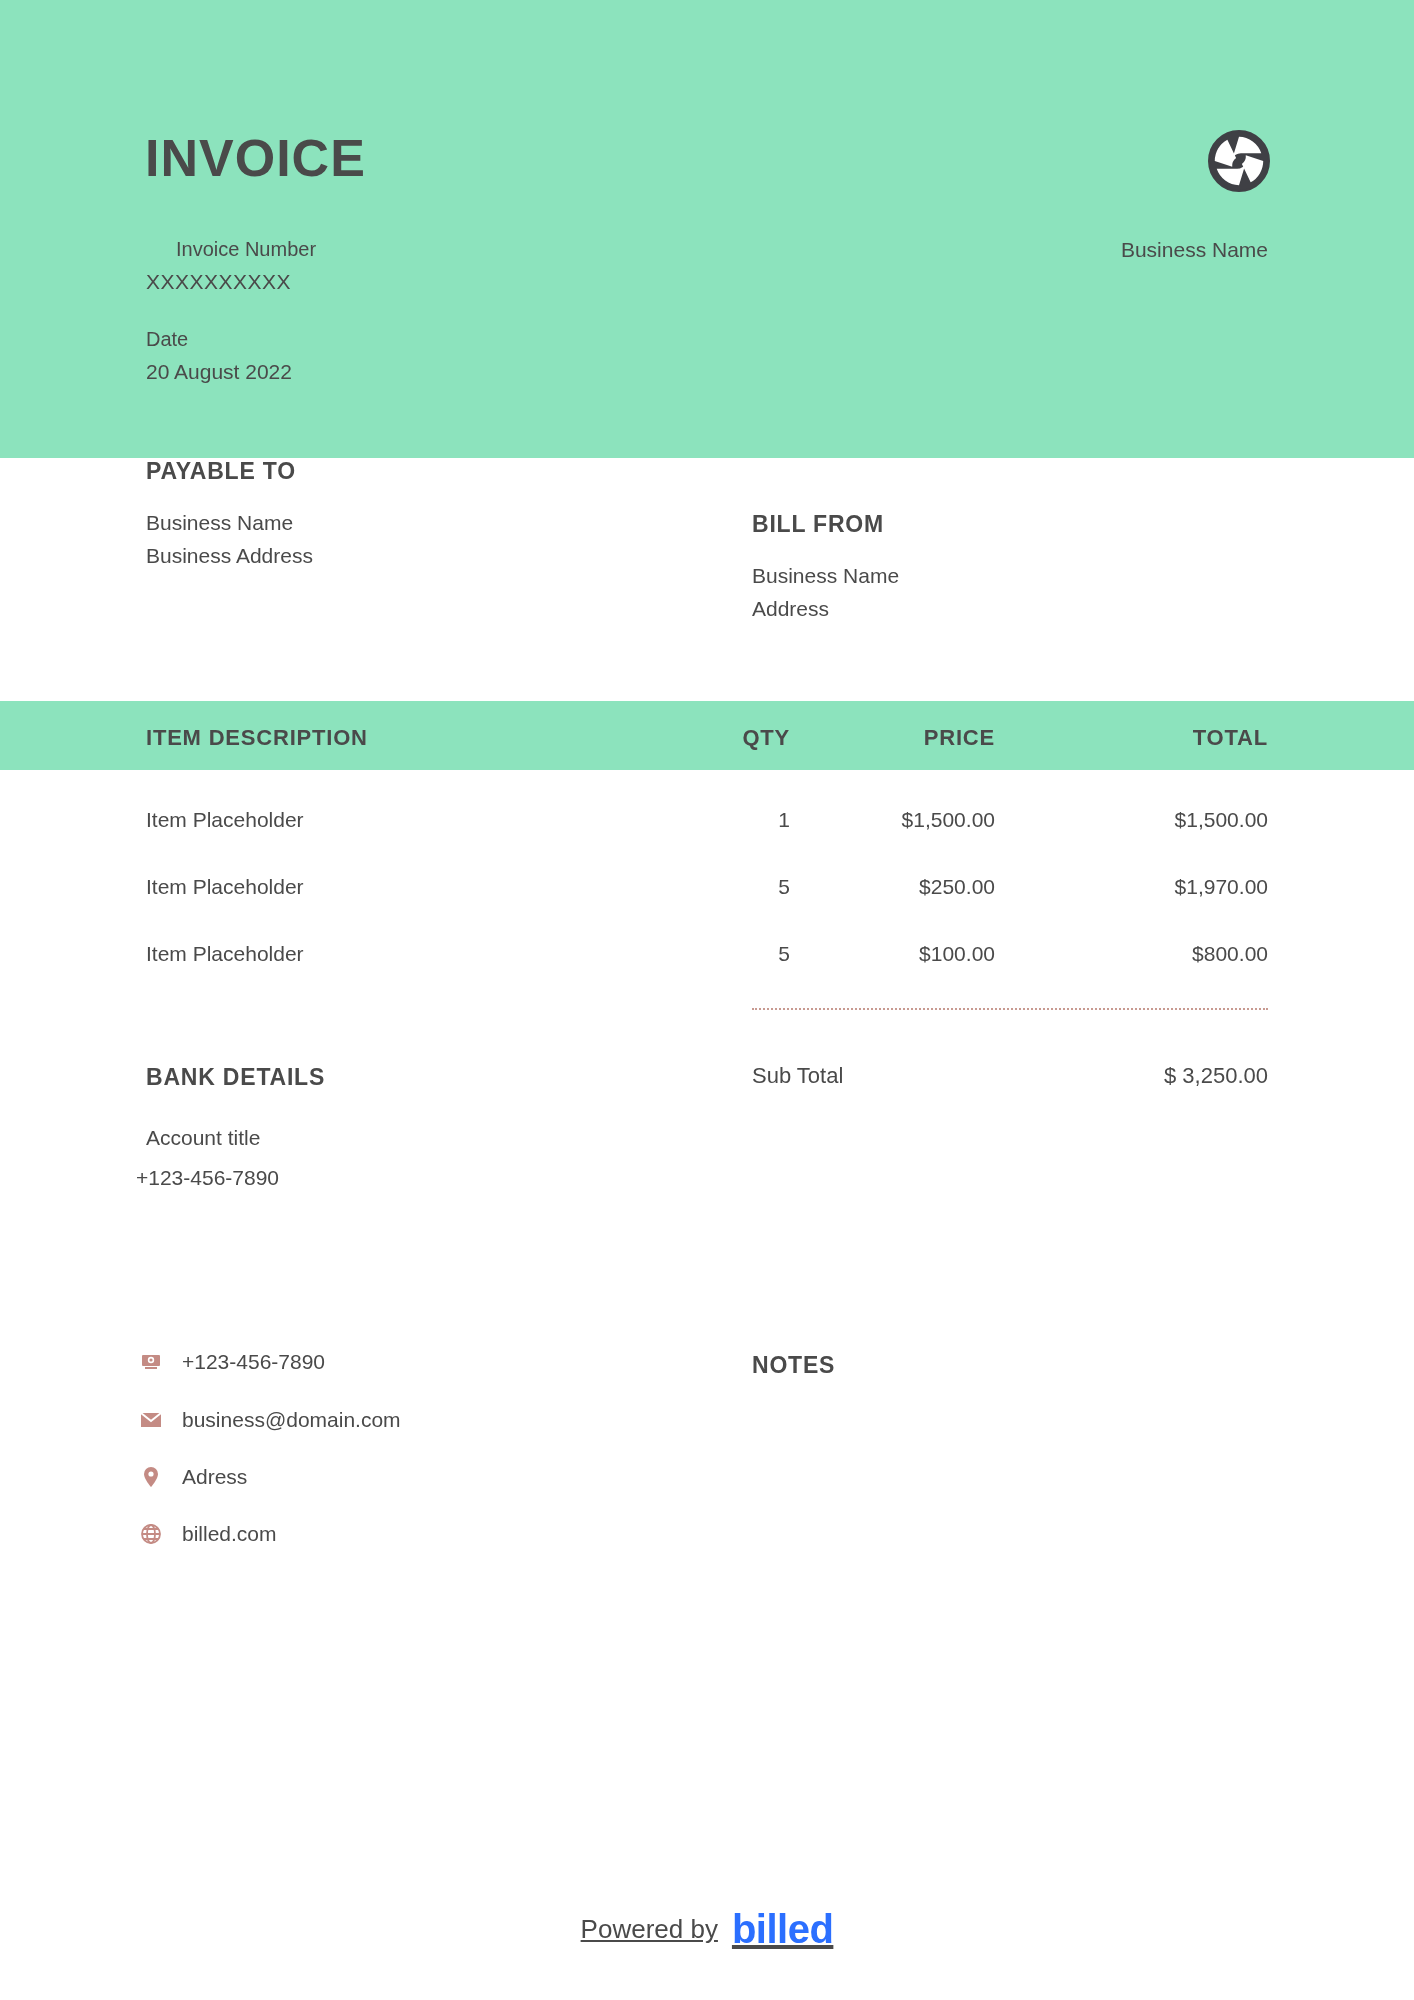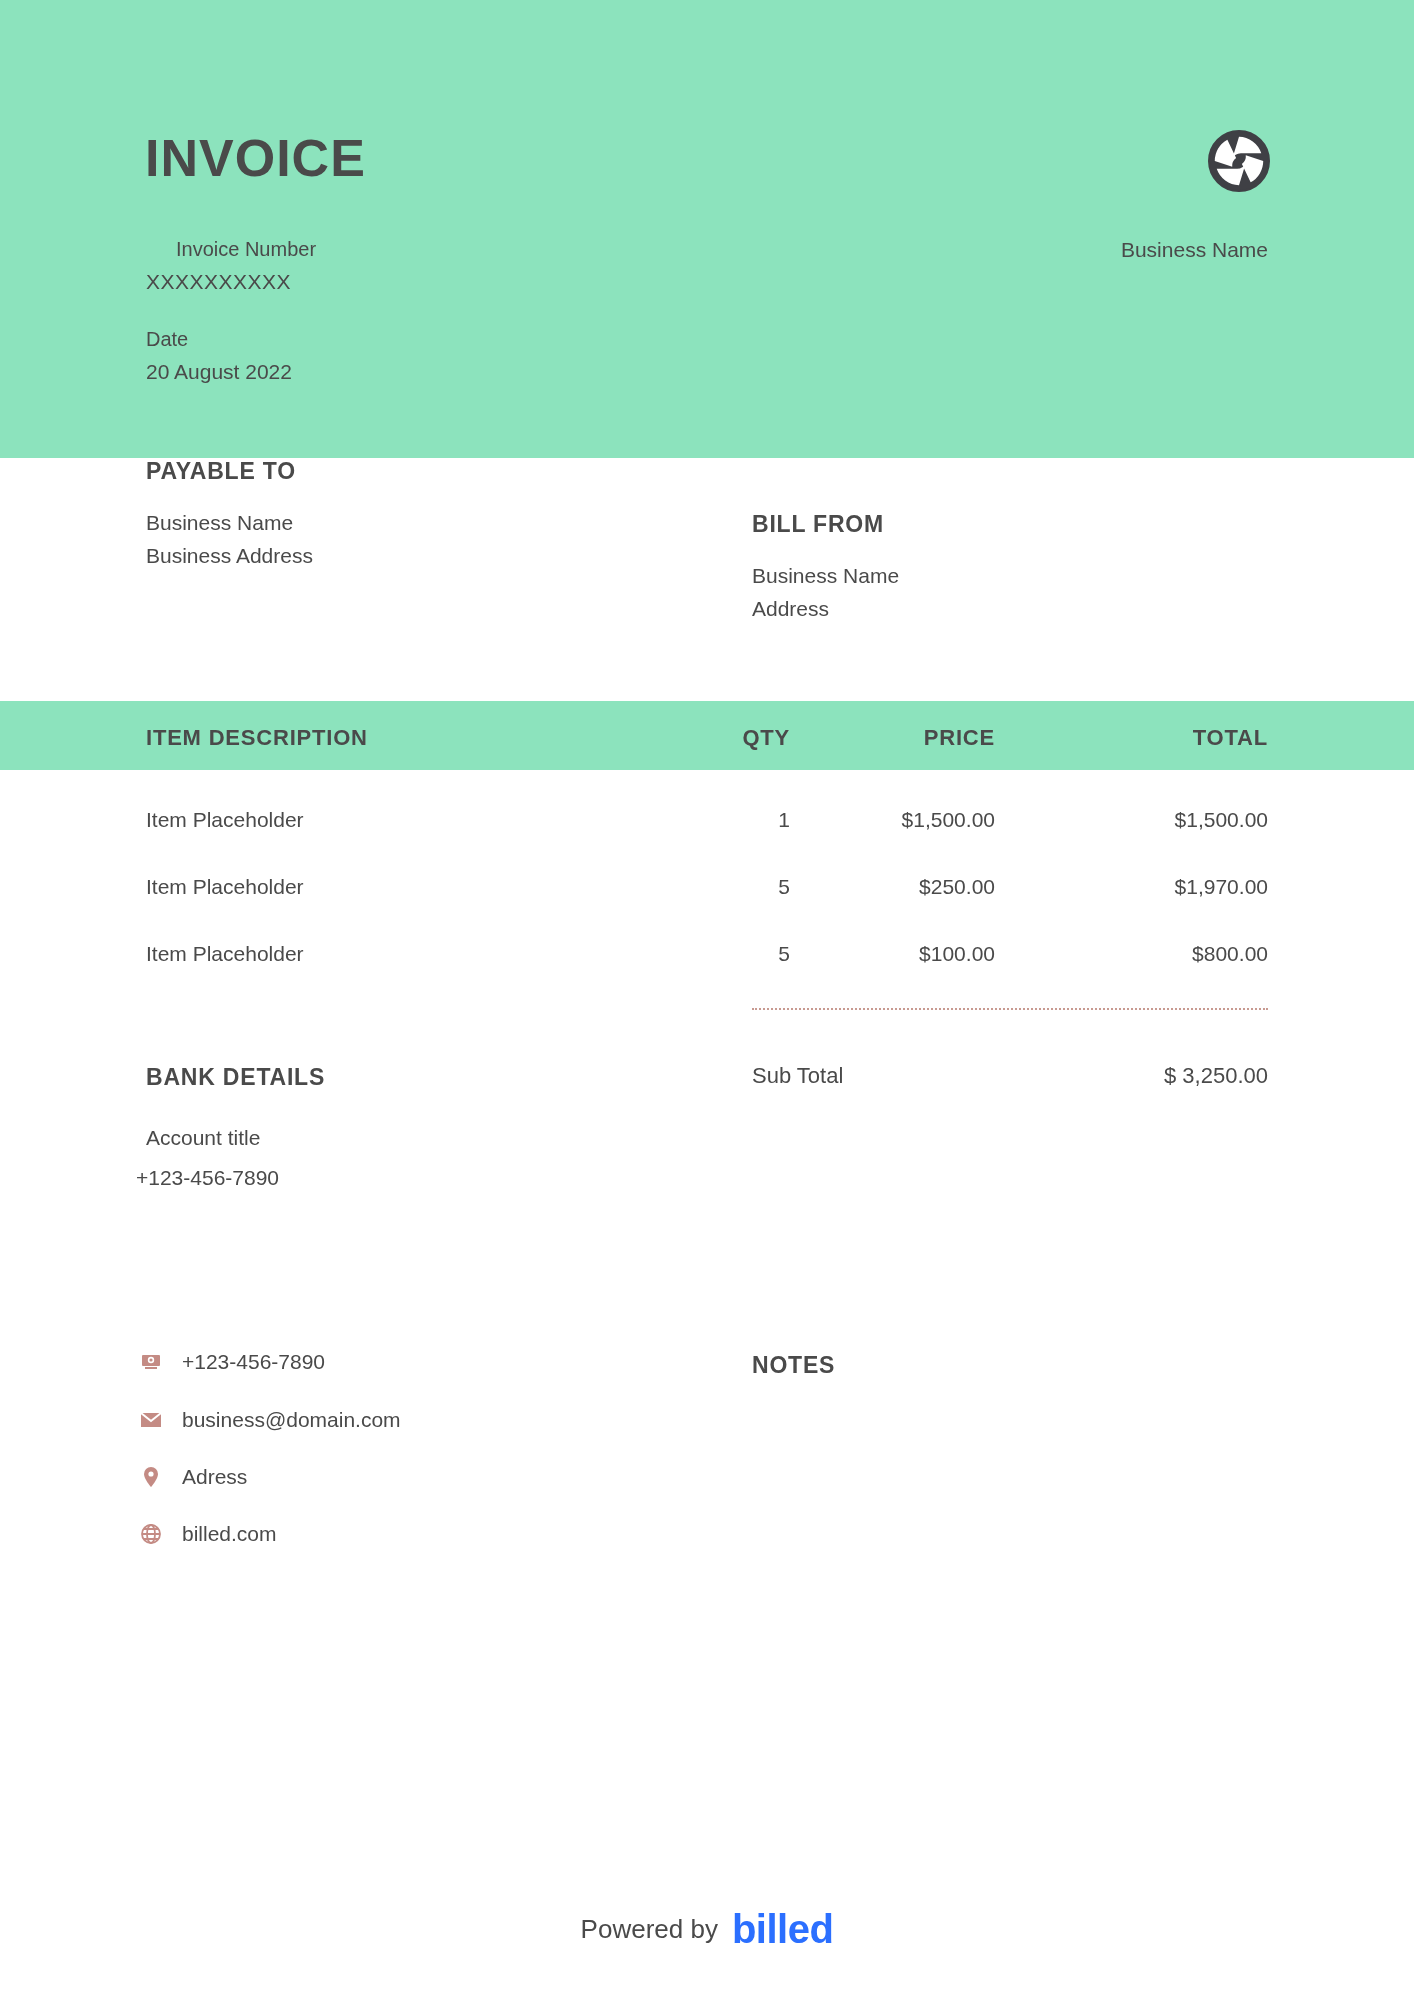--- a/index.html
+++ b/index.html
@@ -212,20 +212,21 @@
 
   
   .footer {
     position: absolute;
     left: 0; right: 0;
     bottom: 48px;
     display: flex;
     align-items: center;
     justify-content: center;
     gap: 14px;
+    text-decoration: underline;
   }
   .powered {
     font-size: 26px;
     color: #4a4a4a;
   }
   .brand {
     font-size: 40px;
     font-weight: bold;
     color: #2b6fff;
     letter-spacing: -0.5px;

